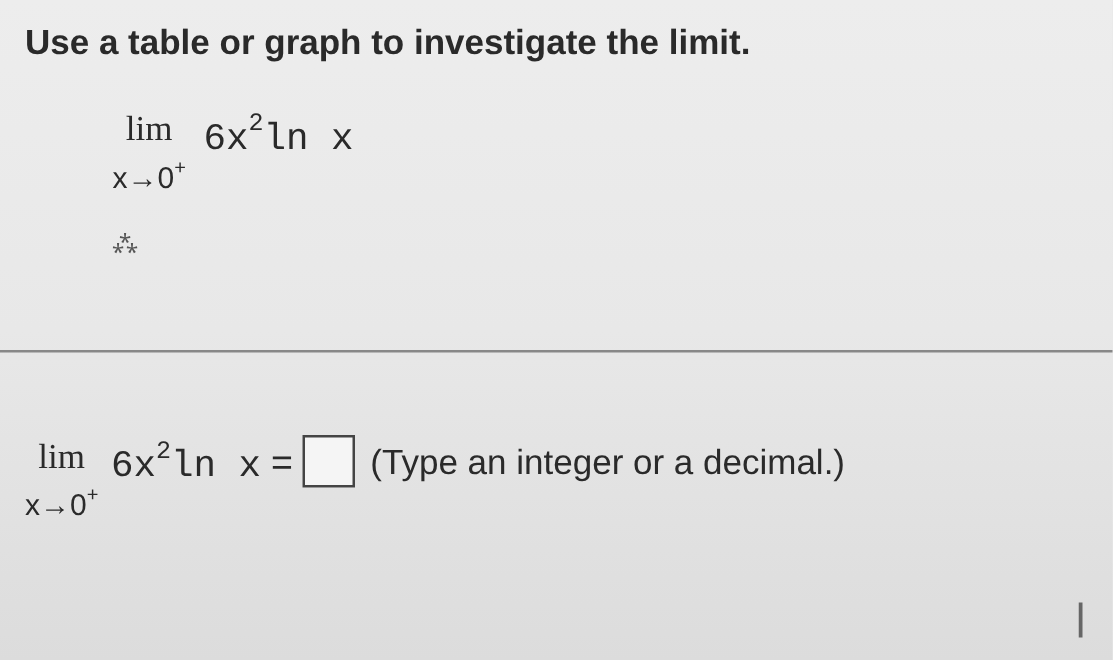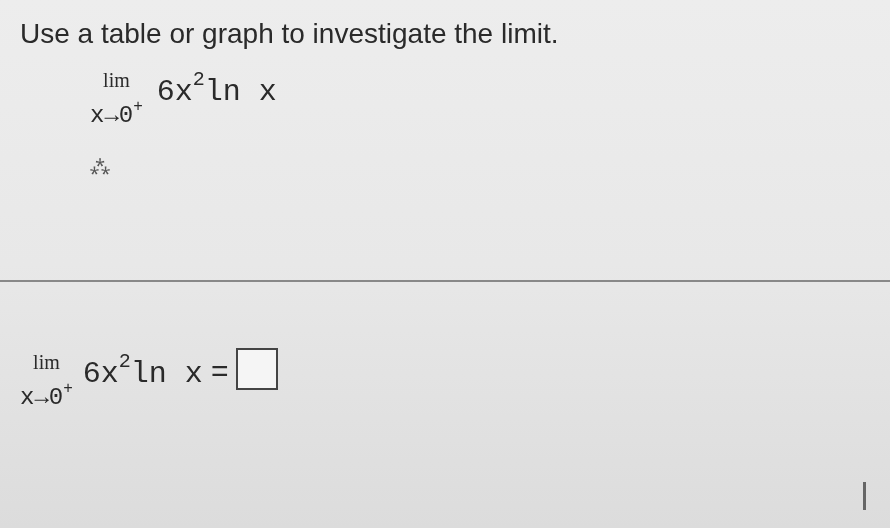--- a/index.html
+++ b/index.html
@@ -18,48 +18,48 @@
     .page {
       width: 100%;
       height: 100%;
       background: linear-gradient(to bottom, #ededed 0%, #e8e8e8 50%, #dcdcdc 100%);
       padding: 18px 20px;
       position: relative;
     }
     .instruction {
       font-size: 28px;
       color: #2a2a2a;
-      margin-bottom: 20px;
-      font-weight: 400;
+      margin-bottom: 40px;
+      font-weight: 700;
     }
     .expr-block {
       margin-left: 70px;
       margin-bottom: 24px;
     }
     .lim-row {
       display: flex;
       align-items: flex-start;
     }
     .lim-stack {
       display: flex;
       flex-direction: column;
       align-items: center;
       margin-right: 14px;
     }
     .lim-word {
-      font-size: 20px;
+      font-size: 28px;
       color: #2a2a2a;
       line-height: 1;
       font-family: Georgia, 'Times New Roman', serif;
     }
     .lim-sub {
       font-size: 24px;
       color: #2a2a2a;
       margin-top: 10px;
-      font-family: Liberation Mono, monospace;
+      font-family: Liberation Sans, sans-serif;
       white-space: nowrap;
     }
     .sup-plus {
       font-size: 16px;
       vertical-align: super;
       position: relative;
       top: -2px;
     }
     .func {
       font-size: 30px;
@@ -160,17 +160,18 @@
       <span class="lim-word">lim</span>
       <span class="lim-sub">
         <span>x→0</span><span class="sup-plus">+</span>
       </span>
     </div>
     <span class="func">
       <span>6x</span><span class="exp">2</span><span>ln x</span>
     </span>
     <span class="eq">=</span>
     <input type="text" class="answer-box" value="" style="">
+    <span class="hint">(Type an integer or a decimal.)</span>
   </div>
 
   <div class="bottom-mark"></div>
 
 </div>
 
 </body></html>

